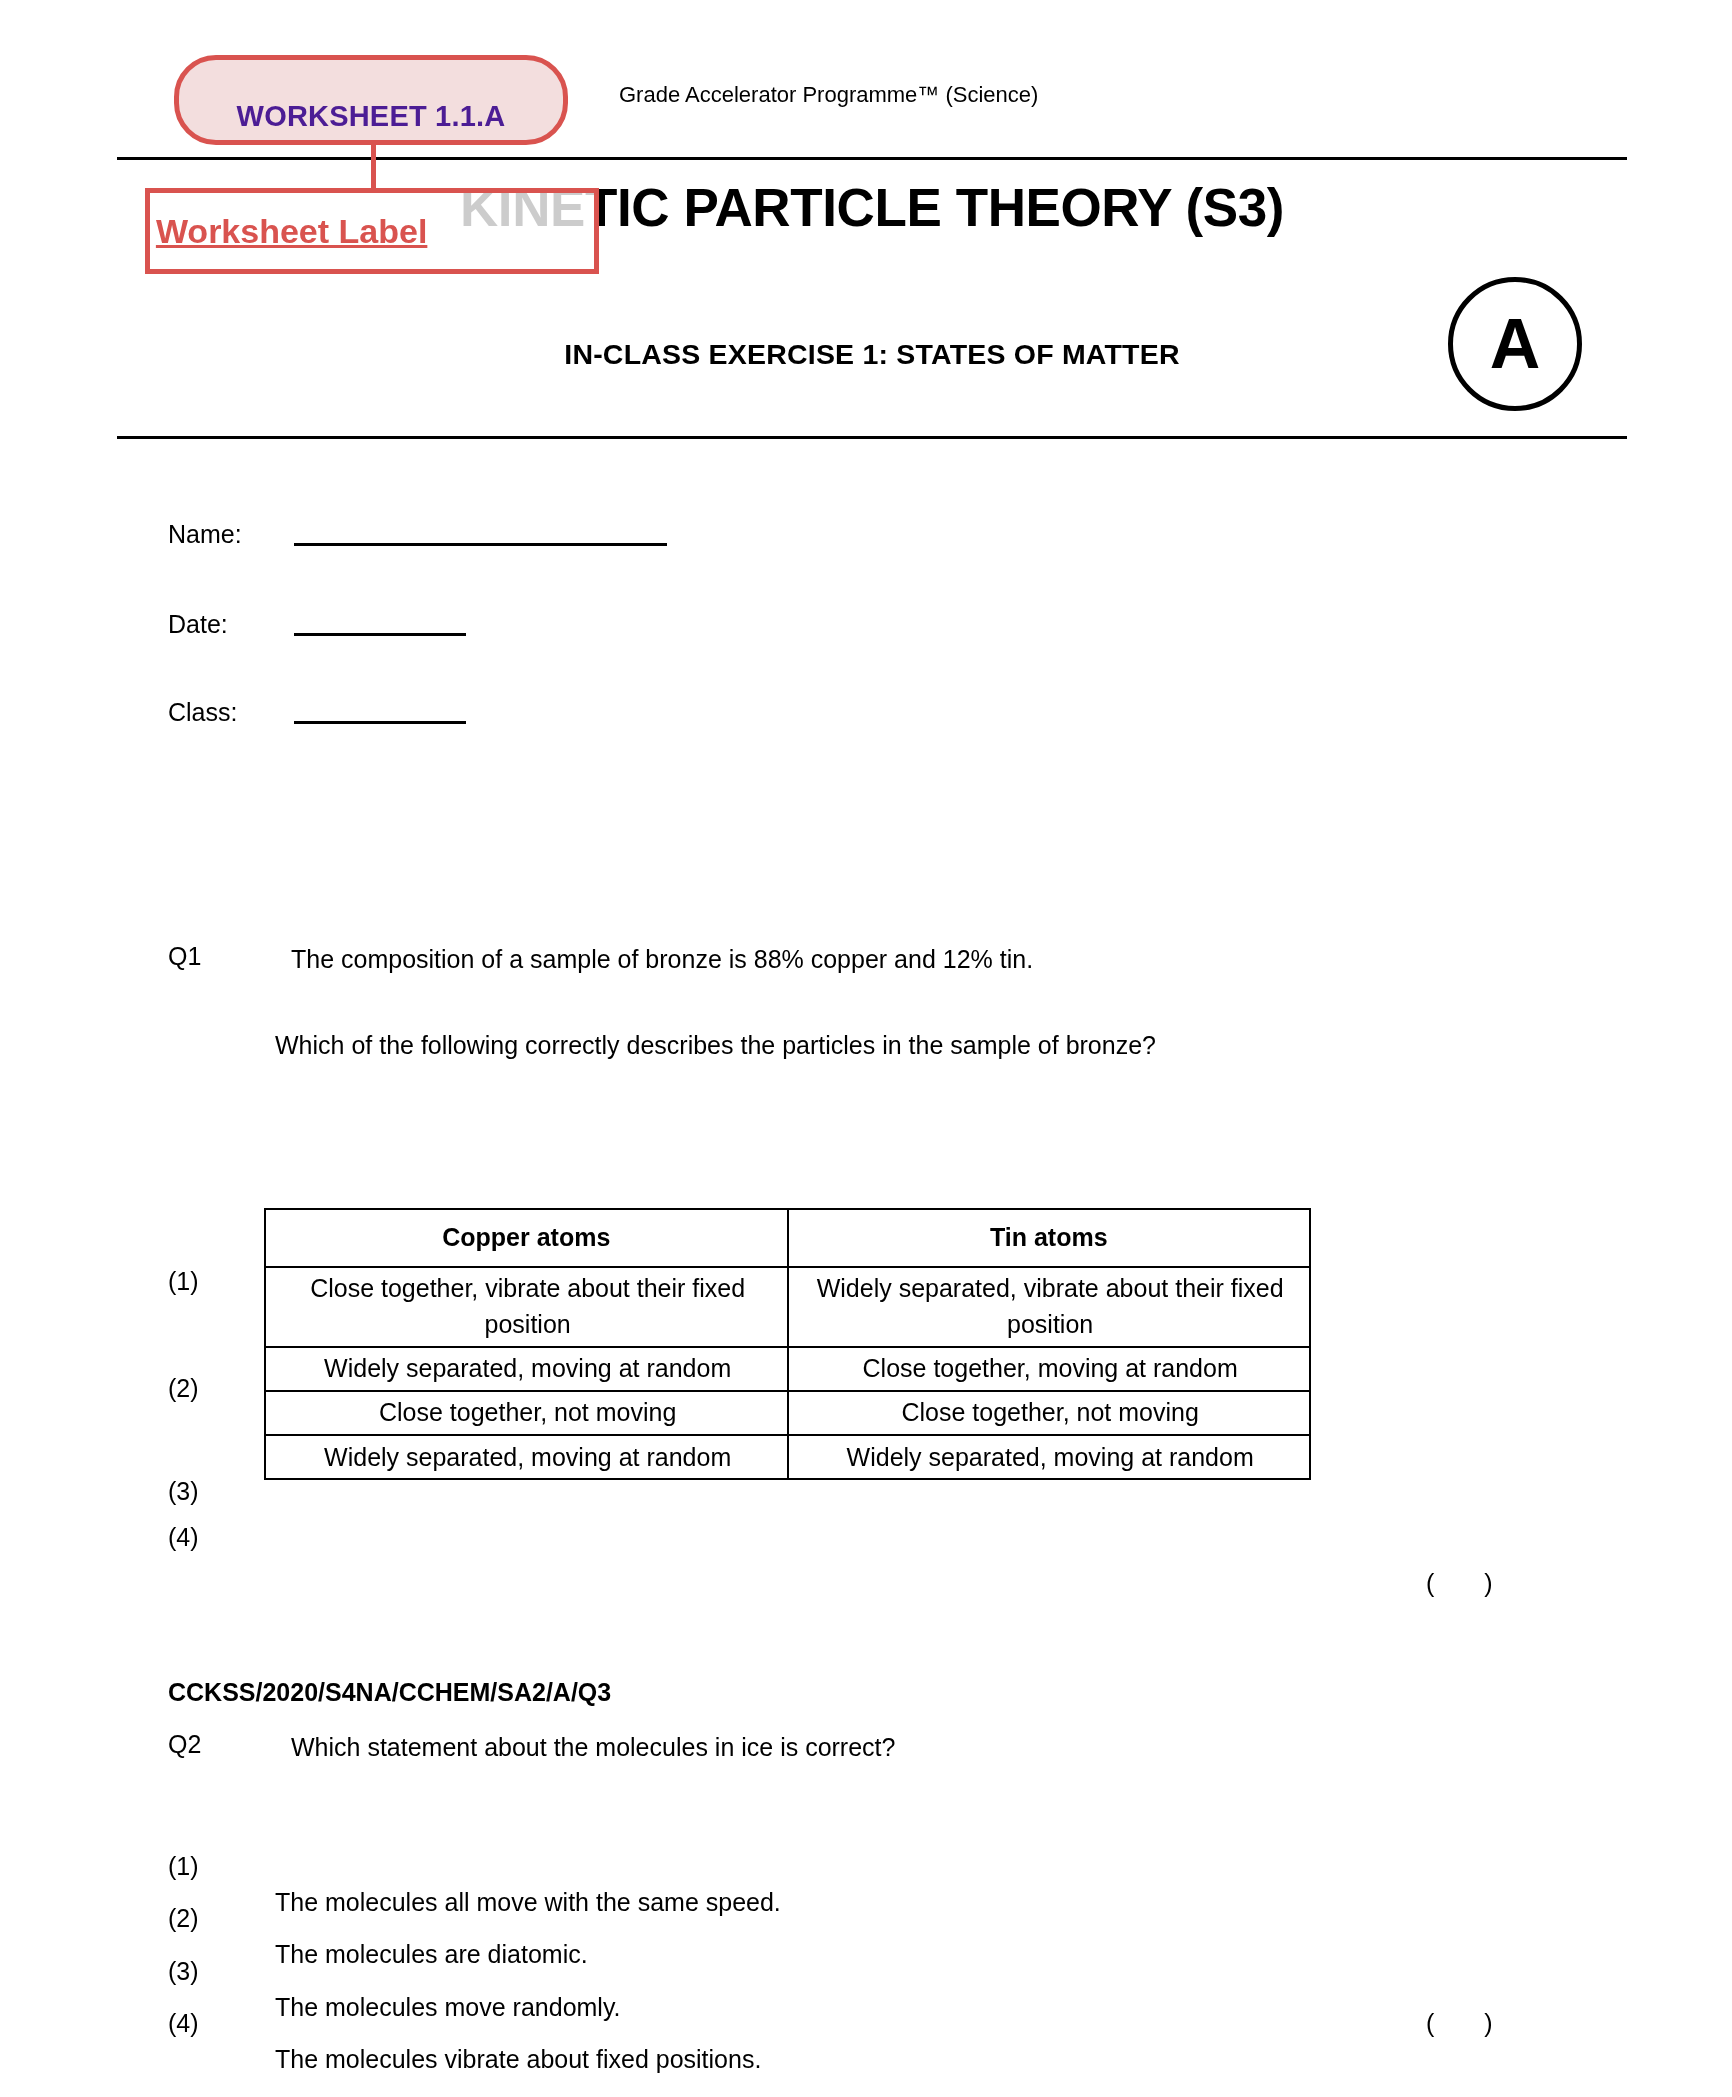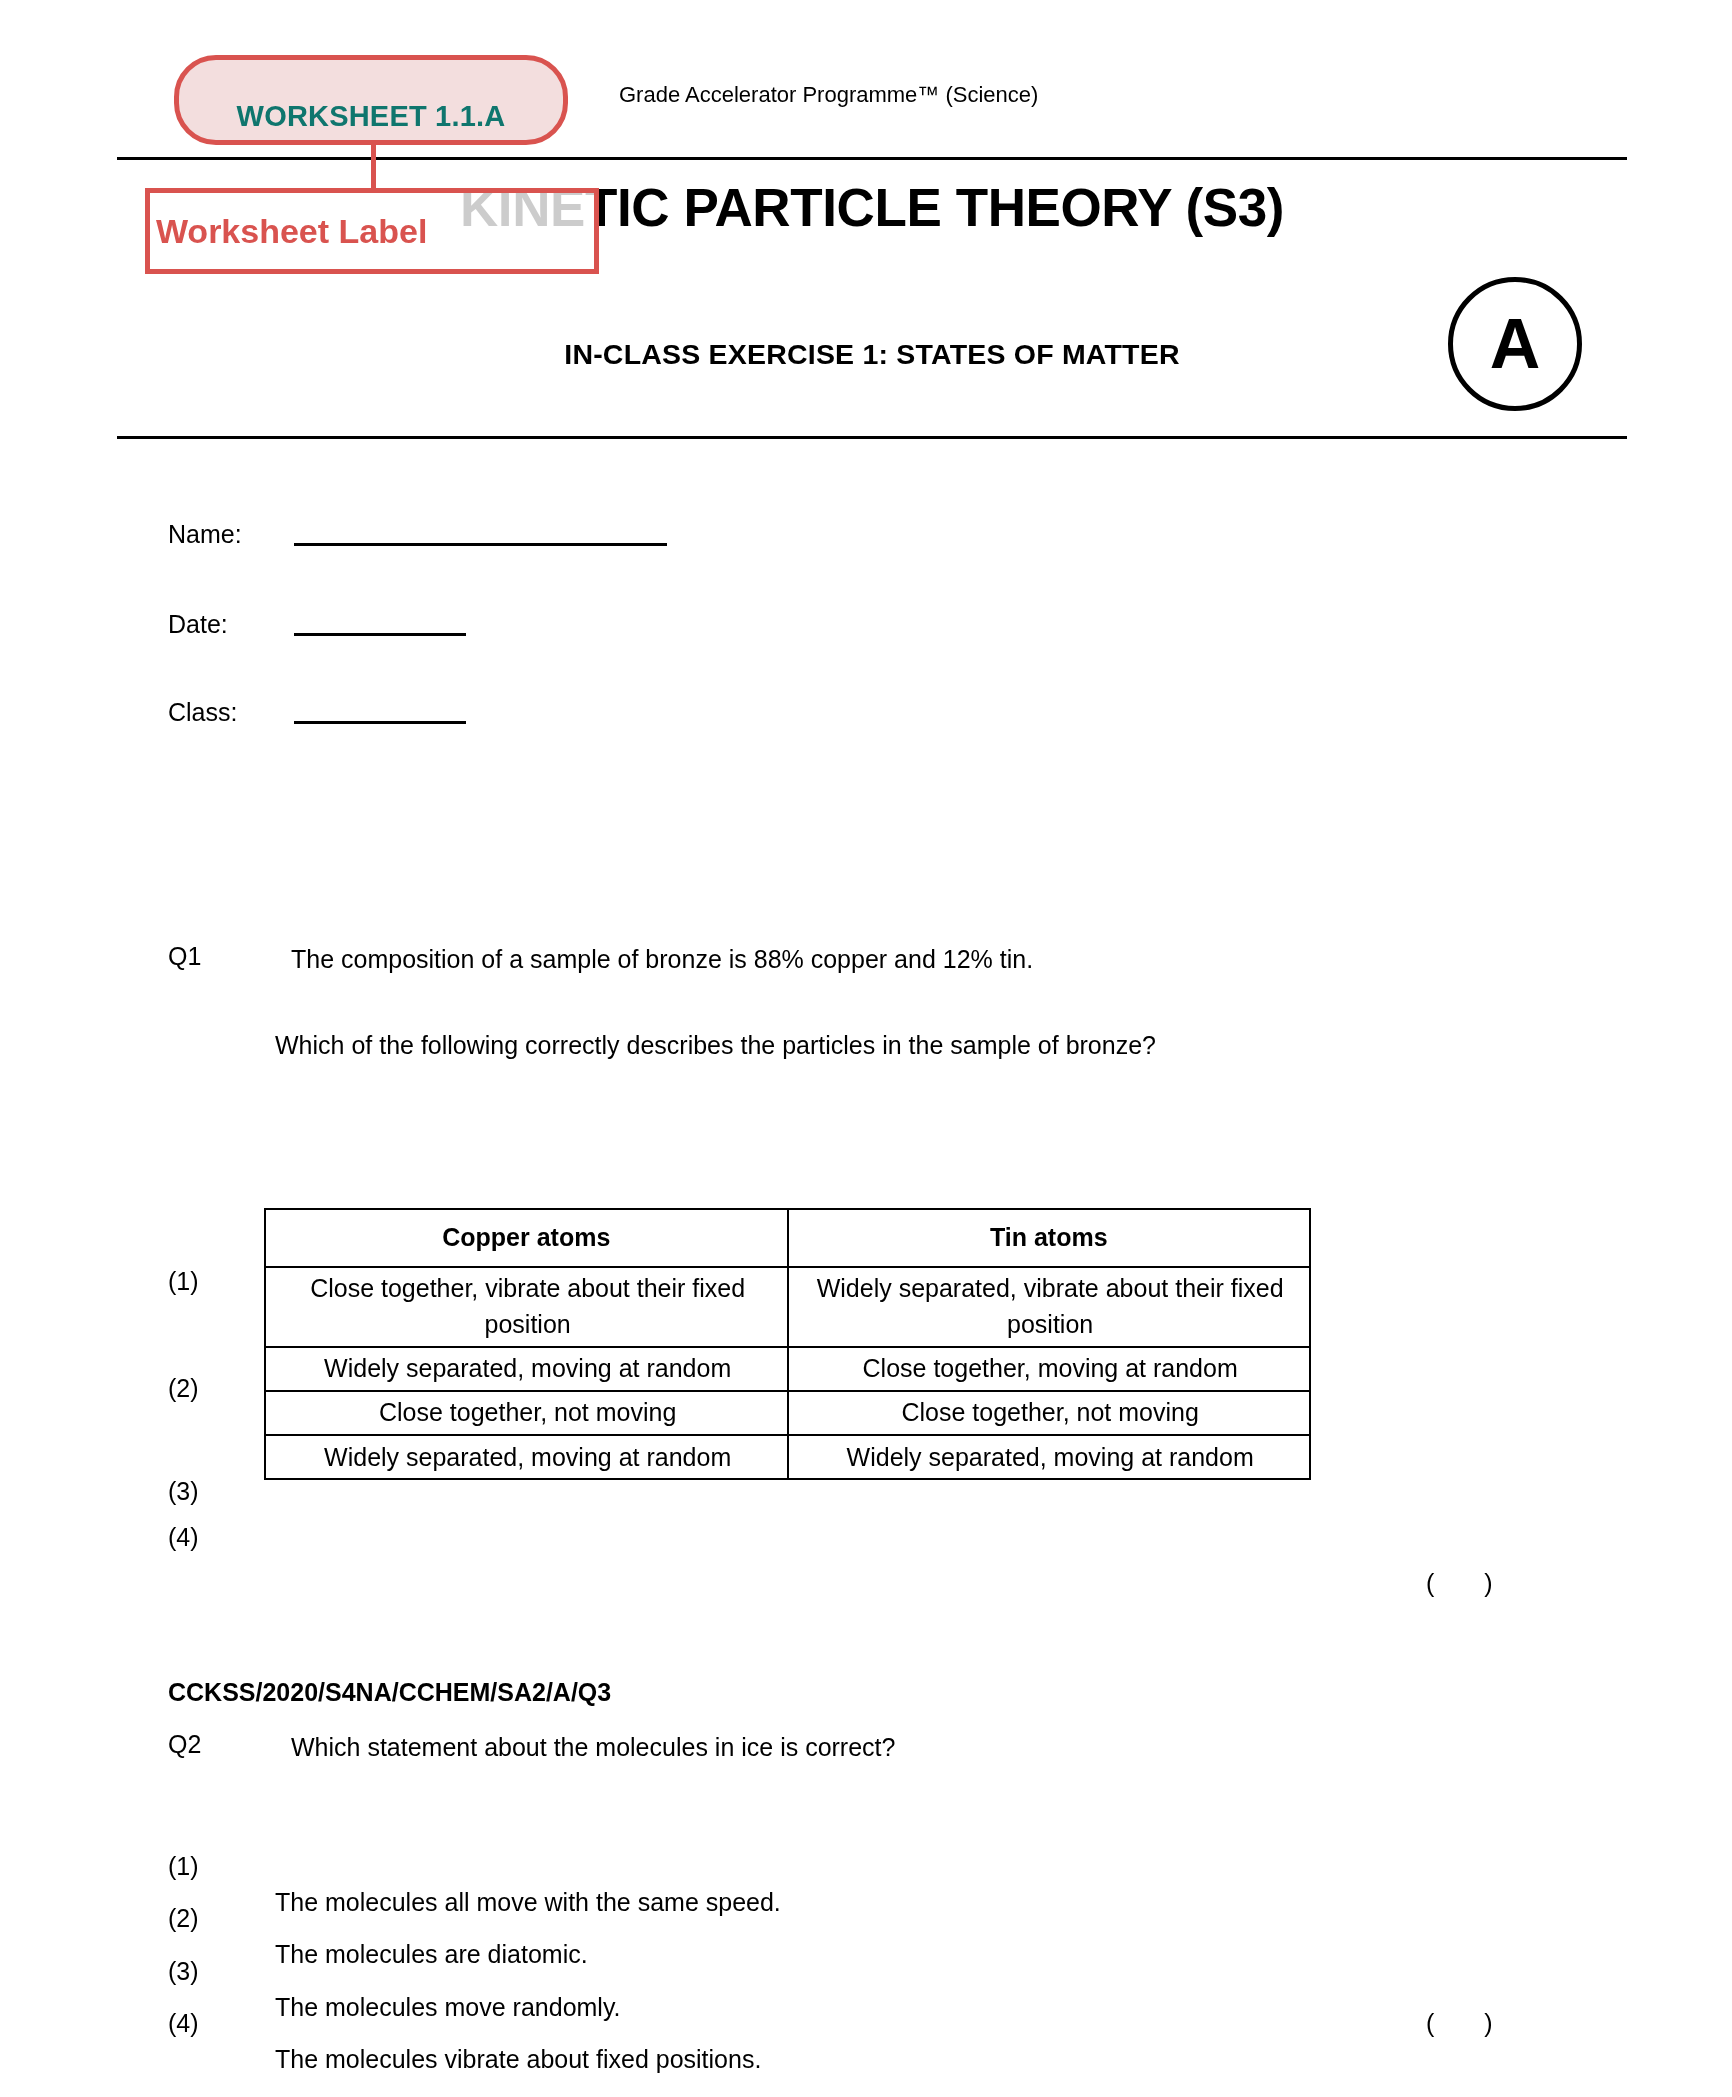--- a/index.html
+++ b/index.html
@@ -36,21 +36,21 @@
     border-radius: 42px;
     background: #F3DEDE;
     box-sizing: border-box;
     display: flex;
     align-items: center;
     justify-content: center;
   }
   .ws-badge-text {
     font-size: 29px;
     font-weight: bold;
-    color: #0f766e;
+    color: #4c1d95;
     letter-spacing: 0.2px;
     white-space: nowrap;
     margin-top: 32px;
   }
   .gap-text {
     position: absolute;
     left: 619px;
     top: 82px;
     font-size: 22px;
     color: #000000;
@@ -134,20 +134,21 @@
     display: flex;
     align-items: center;
     justify-content: flex-start;
   }
   .annot-text {
     font-size: 34px;
     font-weight: bold;
     color: #D9534F;
     white-space: nowrap;
     margin-left: 5.9px;
+    text-decoration: underline;
   }
 
   
   .field {
     position: absolute;
     left: 168px;
     display: flex;
     align-items: baseline;
     font-size: 25px;
     justify-content: flex-end;

